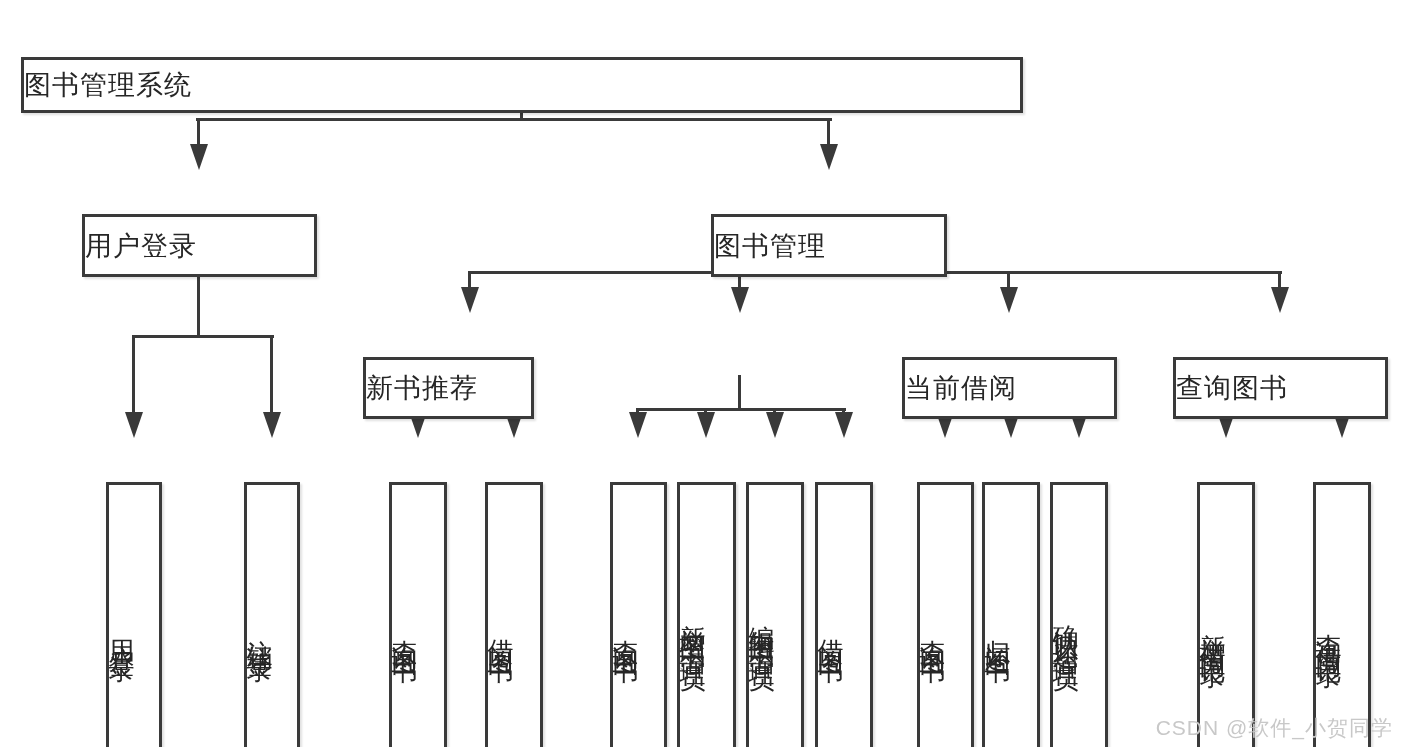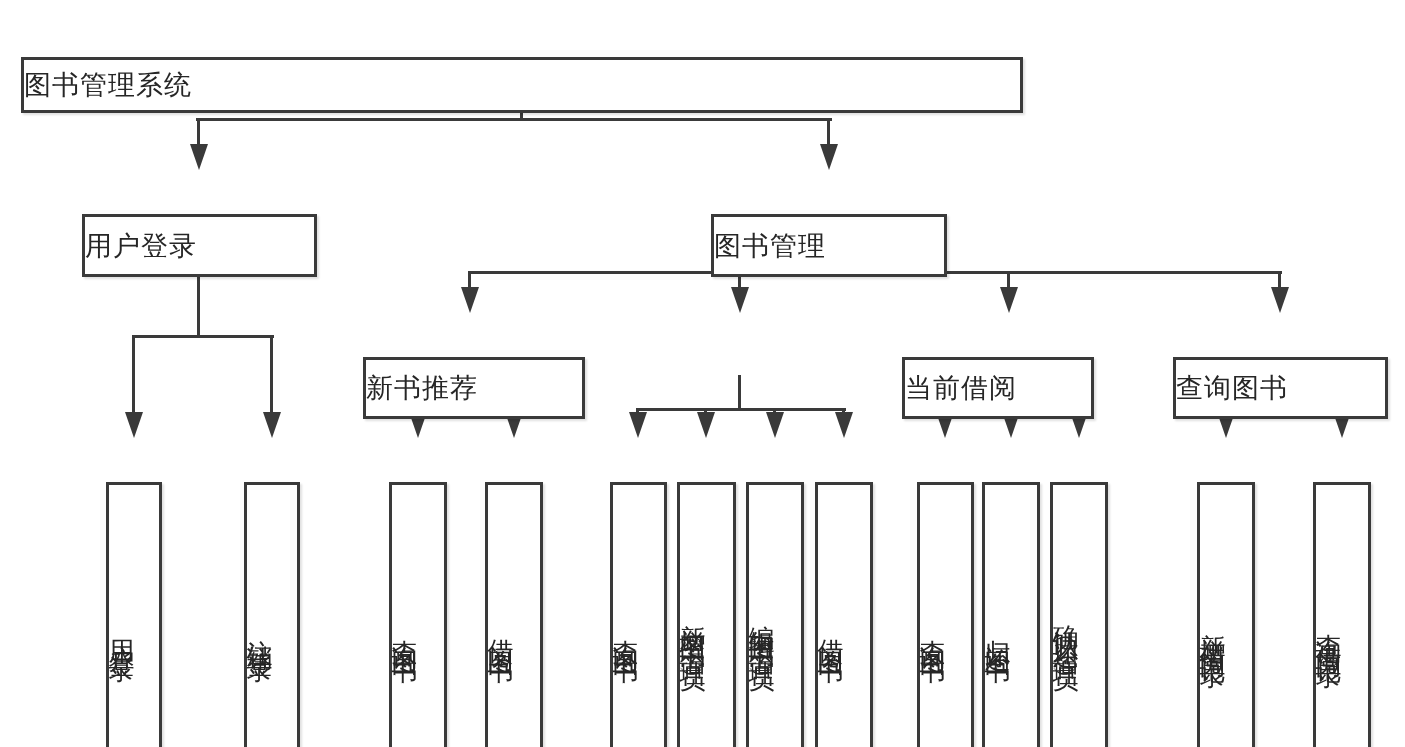--- a/index.html
+++ b/index.html
@@ -100,24 +100,24 @@
     <span class="lbl">图书管理系统</span>
   </div>
 
   <div class="box" style="left:82px;top:170px;width:235px;height:63px">
     <span class="lbl">用户登录</span>
   </div>
   <div class="box" style="left:711px;top:170px;width:236px;height:63px">
     <span class="lbl">图书管理</span>
   </div>
 
-  <div class="box" style="left:363px;top:313px;width:222px;height:62px">
+  <div class="box" style="left:363px;top:313px;width:171px;height:62px">
     <span class="lbl">新书推荐</span>
   </div>
-  <div class="box" style="left:902px;top:313px;width:192px;height:62px">
+  <div class="box" style="left:902px;top:313px;width:215px;height:62px">
     <span class="lbl">当前借阅</span>
   </div>
   <div class="box" style="left:1173px;top:313px;width:215px;height:62px">
     <span class="lbl">查询图书</span>
   </div>
 
   <div class="box vertical" style="left:106px;top:438px;width:56px;height:297px">
     <span class="lbl">用户登录</span>
   </div>
   <div class="box vertical" style="left:244px;top:438px;width:56px;height:297px">
@@ -154,13 +154,14 @@
     <span class="lbl">确认归还（管理员）</span>
   </div>
 
   <div class="box vertical" style="left:1197px;top:438px;width:58px;height:297px">
     <span class="lbl">新增借阅记录</span>
   </div>
   <div class="box vertical" style="left:1313px;top:438px;width:58px;height:297px">
     <span class="lbl">查询借阅记录</span>
   </div>
 
+  <div class="watermark">CSDN @软件_小贺同学</div>
 </div>
 
 </body></html>

